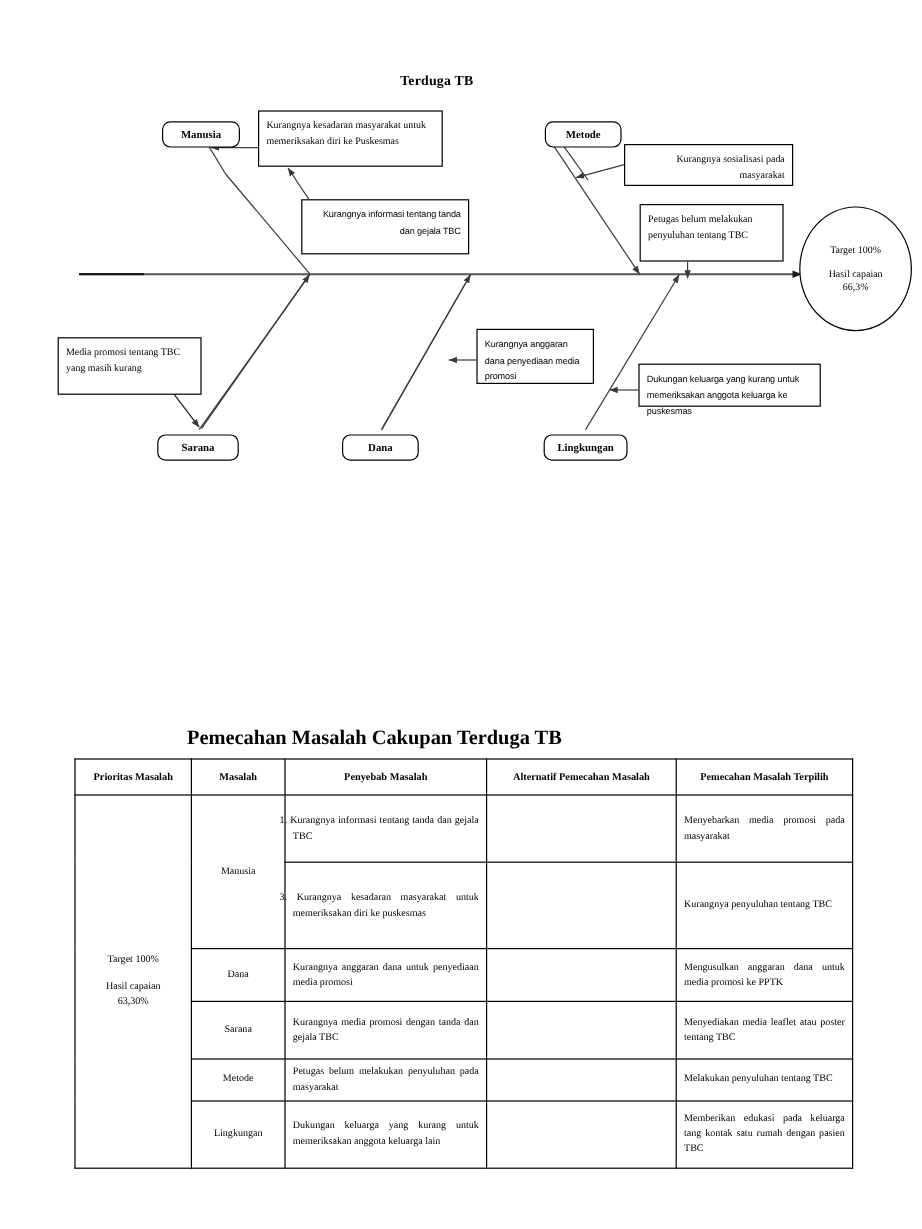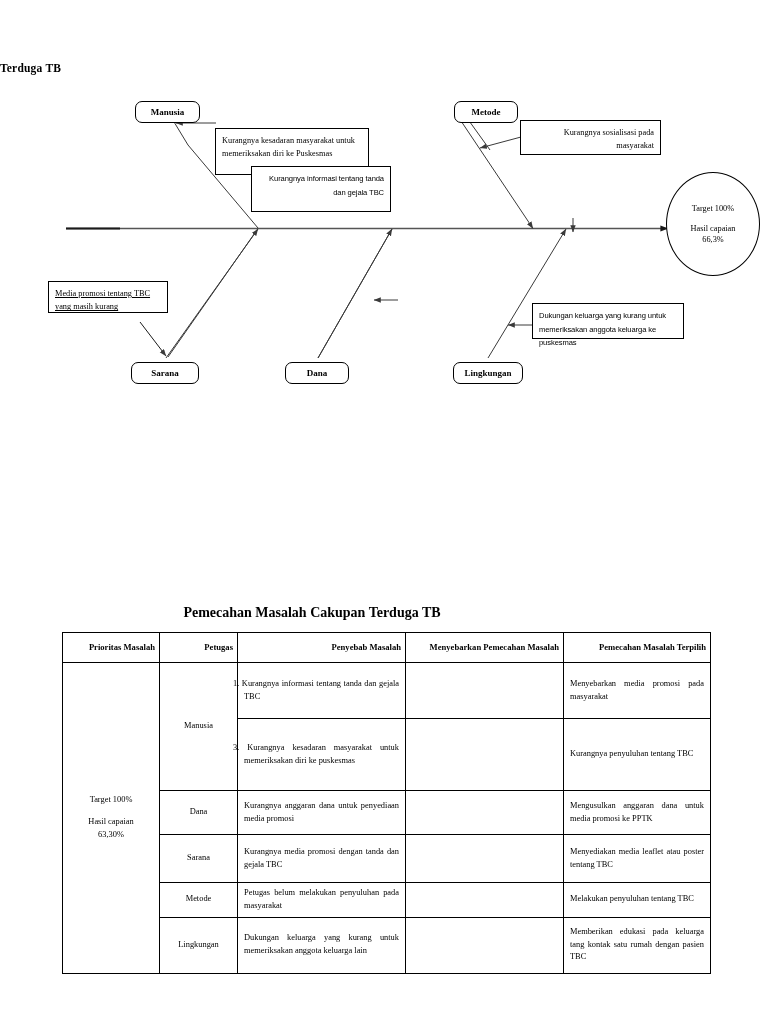--- a/index.html
+++ b/index.html
@@ -19,21 +19,21 @@
     position: absolute;
     left: 0; top: 0;
     width: 768px; height: 1024px;
   }
 
   
   #fishbone-title {
     position: absolute;
     left: 0; top: 62px;
     width: 728px;
-    text-align: left;
+    text-align: center;
     font-family: "Liberation Serif", serif;
     font-weight: bold;
     font-size: 11.5px;
     letter-spacing: 0.2px;
   }
   #fishbone-svg {
     position: absolute;
     left: 0; top: 0;
     width: 768px; height: 420px;
   }
@@ -90,40 +90,40 @@
   #target-ellipse .gap { height: 9px; }
 
   
   #table-title {
     position: absolute;
     left: 0; top: 605px;
     width: 624px;
     text-align: center;
     font-family: "Liberation Serif", serif;
     font-weight: bold;
-    font-size: 14px;
+    font-size: 17px;
   }
   #solution-table {
     position: absolute;
     left: 62px; top: 632px;
     width: 648px;
     border-collapse: collapse;
     table-layout: fixed;
     font-family: "Liberation Serif", serif;
     font-size: 8.4px;
     background: #fff;
   }
   #solution-table th, #solution-table td {
     border: 1px solid #000;
     vertical-align: middle;
     padding: 4px 6px;
     box-sizing: border-box;
   }
   #solution-table th {
-    text-align: right;
+    text-align: center;
     font-weight: bold;
     font-size: 8.6px;
     line-height: 1.3;
     height: 30px;
     padding: 3px 4px;
   }
   #solution-table td { line-height: 1.52; }
   td.ctr { text-align: center; }
   td.just { text-align: justify; text-align-last: left; }
   td.num {
@@ -189,31 +189,37 @@
   <div class="cat-box" style="left:131px; top:362px; width:68px; height:22px;">
     <span>Sarana</span>
   </div>
   <div class="cat-box" style="left:285px; top:362px; width:64px; height:22px;">
     <span>Dana</span>
   </div>
   <div class="cat-box" style="left:453px; top:362px; width:70px; height:22px;">
     <span>Lingkungan</span>
   </div>
 
-  <div class="cause-box" style="left:215px; top:92px; width:154px; height:47px;margin-top:36px;">
+  <div class="cause-box" style="left:215px; top:92px; width:154px; height:47px;">
     <span>Kurangnya kesadaran masyarakat untuk memeriksakan diri ke Puskesmas</span>
   </div>
   <div class="cause-box sans" style="left:251px; top:166px; width:140px; height:46px;text-align:right;">
     <span>Kurangnya informasi tentang tanda dan gejala TBC</span>
   </div>
   <div class="cause-box" style="left:520px; top:120px; width:141px; height:35px;text-align:right;">
     <span>Kurangnya sosialisasi pada masyarakat</span>
   </div>
-  <div class="cause-box" style="left:48px; top:281px; width:120px; height:32px;text-decoration:underline;">
+  <div class="cause-box" style="left:533px; top:170px; width:120px; height:48px;">
+    <span>Petugas belum melakukan penyuluhan tentang TBC</span>
+  </div>
+  <div class="cause-box" style="left:48px; top:281px; width:120px; height:48px;">
     <span>Media promosi tentang TBC yang masih kurang</span>
+  </div>
+  <div class="cause-box sans" style="left:397px; top:274px; width:98px; height:46px;">
+    <span>Kurangnya anggaran dana penyediaan media promosi</span>
   </div>
   <div class="cause-box sans" style="left:532px; top:303px; width:152px; height:36px;">
     <span>Dukungan keluarga yang kurang untuk memeriksakan anggota keluarga ke puskesmas</span>
   </div>
 
   <div id="target-ellipse">
     <span>Target 100%</span>
     <span class="gap"></span>
     <span>Hasil capaian</span>
     <span>66,3%</span>
@@ -225,23 +231,23 @@
     <colgroup>
       <col style="width:97px">
       <col style="width:78px">
       <col style="width:168px">
       <col style="width:158px">
       <col style="width:147px">
     </colgroup>
     <thead>
       <tr>
         <th>Prioritas Masalah</th>
-        <th>Petugas</th>
+        <th>Masalah</th>
         <th>Penyebab Masalah</th>
-        <th>Menyebarkan Pemecahan Masalah</th>
+        <th>Alternatif Pemecahan Masalah</th>
         <th>Pemecahan Masalah Terpilih</th>
       </tr>
     </thead>
     <tbody>
       <tr>
         <td class="ctr" rowspan="6">
           <span class="prio-line">Target 100%</span>
           <span class="prio-gap"></span>
           <span class="prio-line">Hasil capaian</span>
           <span class="prio-line">63,30%</span>

